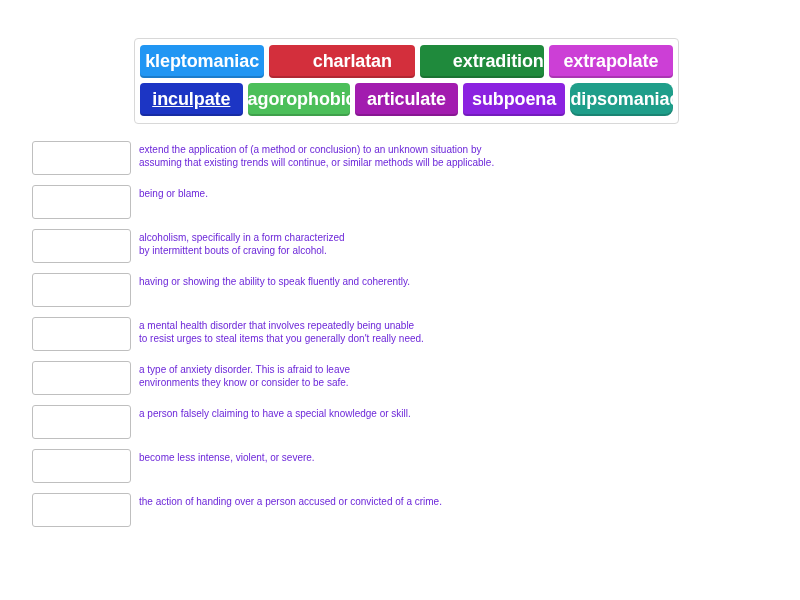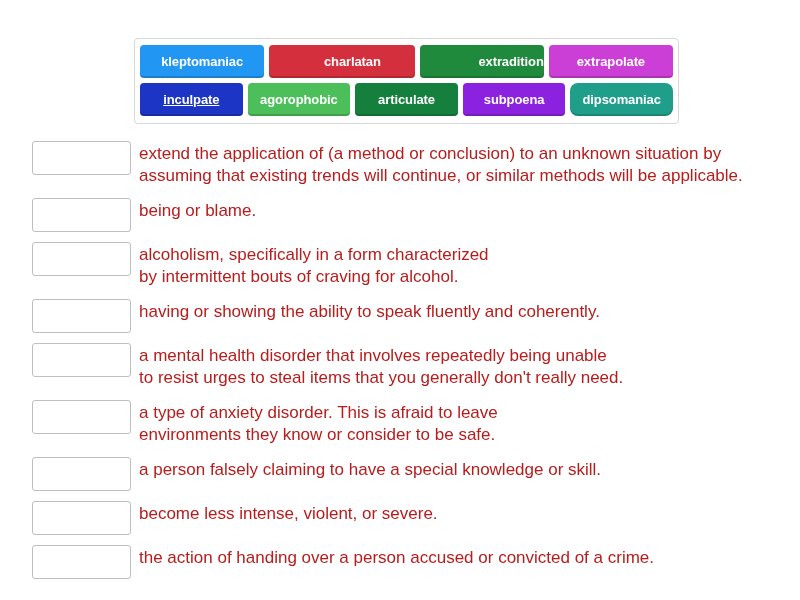--- a/index.html
+++ b/index.html
@@ -41,21 +41,21 @@
   .bank-row:last-child {
     margin-bottom: 0;
   }
   .chip {
     flex: 1 1 0;
     height: 33px;
     line-height: 33px;
     text-align: center;
     border-radius: 4px;
     color: #ffffff;
-    font-size: 13px;
+    font-size: 18px;
     font-weight: bold;
     letter-spacing: -0.1px;
     white-space: nowrap;
     overflow: hidden;
     cursor: grab;
     user-select: none;
     box-shadow: inset 0 -2px 0 rgba(0,0,0,0.16);
   }
 
   
@@ -74,23 +74,23 @@
     width: 97px;
     height: 32px;
     border: 1px solid #bfbfbf;
     border-radius: 3px;
     background: #ffffff;
     flex: 0 0 auto;
     margin-top: 1px;
   }
   .definition {
     margin-left: 8px;
-    font-size: 17px;
+    font-size: 10px;
     line-height: 1.32;
-    color: #b91c1c;
+    color: #6d28d9;
     padding-top: 3px;
     max-width: 640px;
   }
   .definition .line {
     display: block;
   }
 </style>
 </head>
 <body>
 
@@ -101,21 +101,21 @@
     <div class="bank-row">
       <div class="chip" style="background-color: rgb(33, 150, 243);">kleptomaniac</div>
       <div class="chip" style="background-color: rgb(211, 47, 60); padding-left: 21px;">charlatan</div>
       <div class="chip" style="background-color: rgb(31, 138, 60); text-align: right;">extradition</div>
       <div class="chip" style="background-color: rgb(204, 63, 214);">extrapolate</div>
     </div>
 
     <div class="bank-row">
       <div class="chip" style="background-color: rgb(28, 53, 196); text-decoration: underline;">inculpate</div>
       <div class="chip" style="background-color: rgb(76, 191, 90);">agorophobic</div>
-      <div class="chip" style="background-color: #15803d;">articulate</div>
+      <div class="chip" style="background-color: #a21caf;">articulate</div>
       <div class="chip" style="background-color: rgb(139, 34, 224);">subpoena</div>
       <div class="chip" style="background-color: rgb(31, 158, 138); border-radius: 8px;">dipsomaniac</div>
     </div>
 
   </div>
 
   <div class="rows">
 
     <div class="row">
       <div class="drop-slot"></div>

